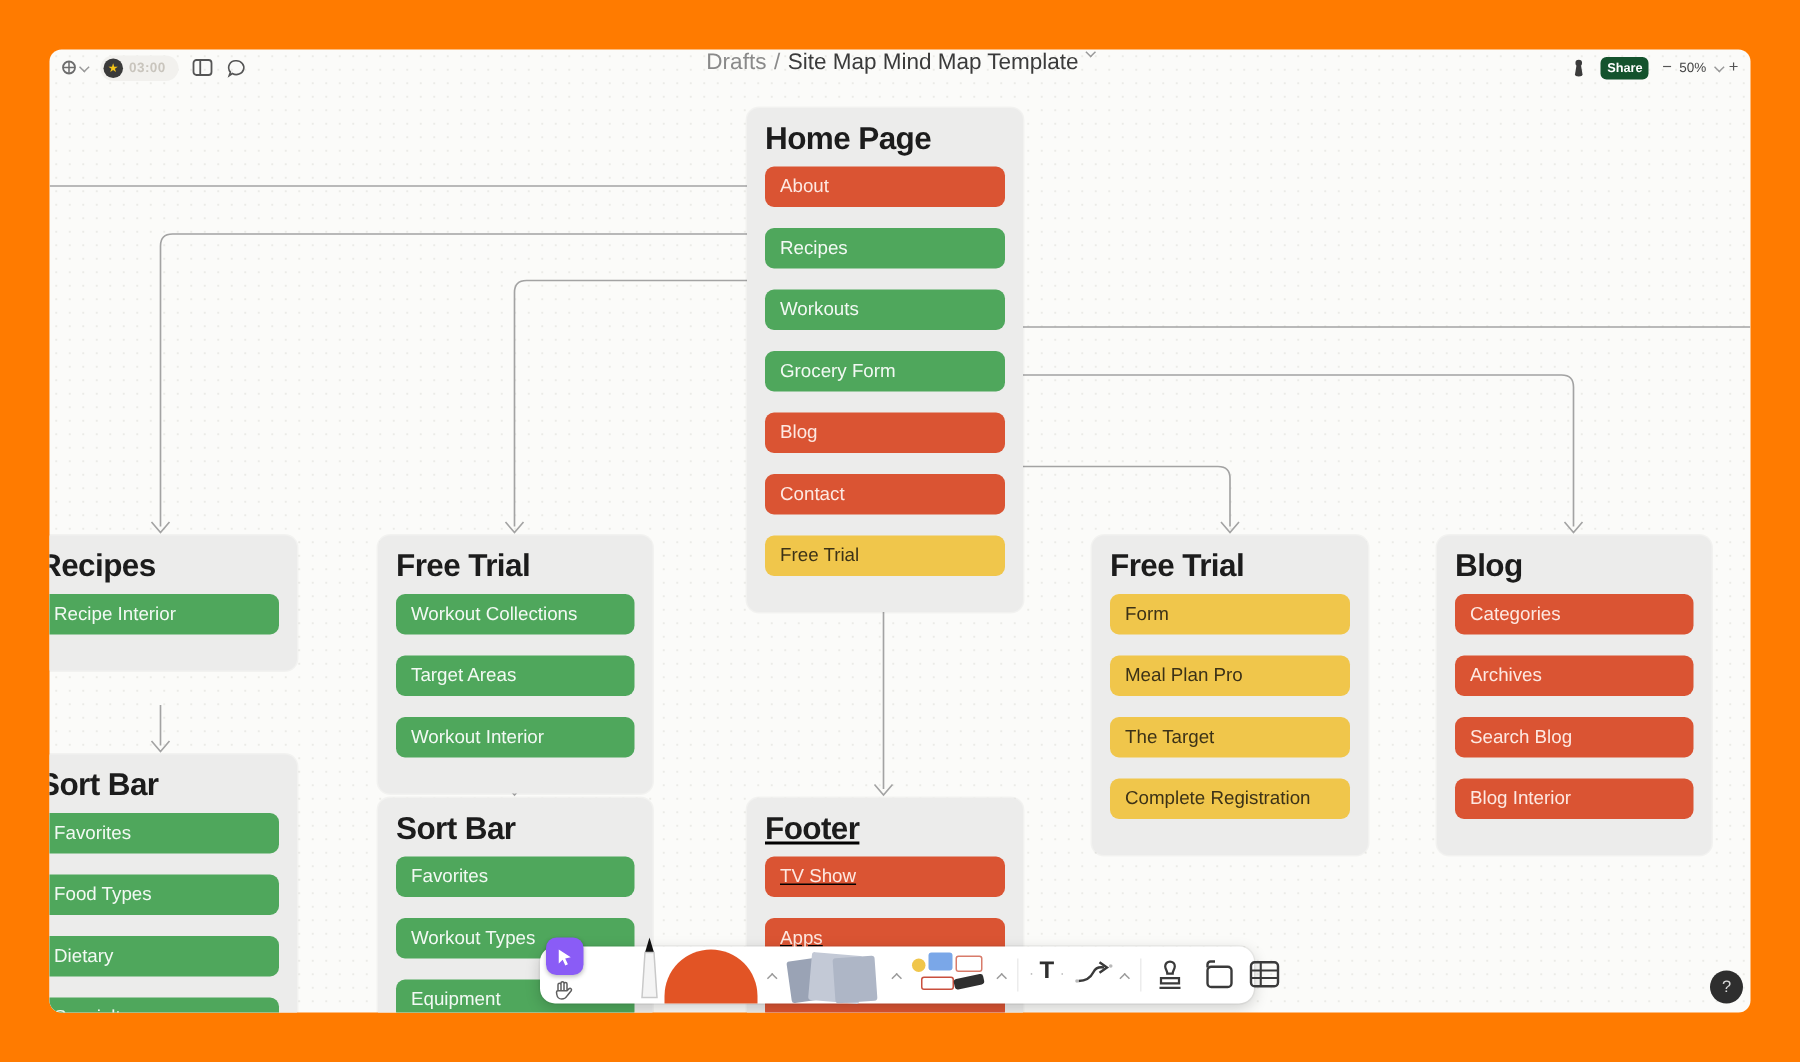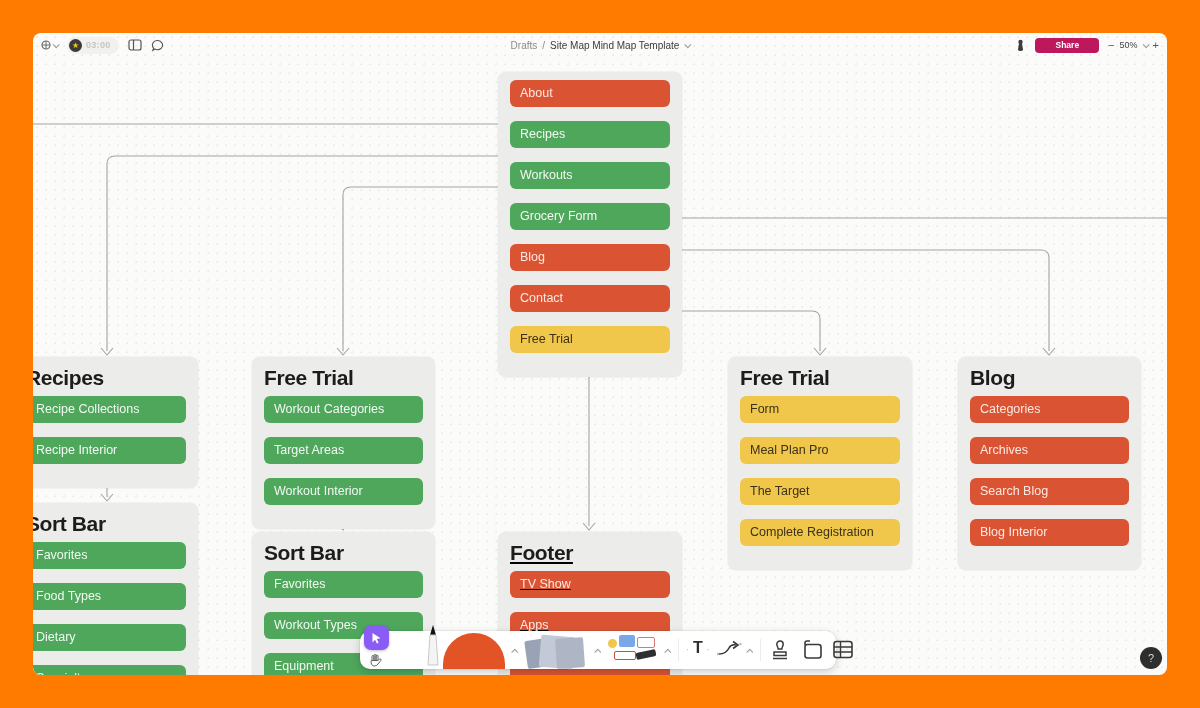--- a/index.html
+++ b/index.html
@@ -17,28 +17,28 @@
   }
   svg.connectors { position:absolute; inset:0; pointer-events:none; }
 
   
   .topbar {
     position:absolute; left:0; top:0; right:0; height:24px; z-index:30;
     display:flex; align-items:center; justify-content:space-between; padding:0 8px;
   }
   .tb-left, .tb-right { display:flex; align-items:center; gap:9px; }
   .tb-center { position:absolute; left:50%; top:0; height:24px; transform:translateX(-50%);
-    display:flex; align-items:center; gap:5px; font-size:10px; color:#8a8a8a; }
+    display:flex; align-items:flex-start; gap:5px; font-size:15px; color:#8a8a8a; }
   .tb-center .doc-title { color:#3b3b3b; }
   .chev { display:inline-block; width:5px; height:5px; border-right:1.2px solid #9a9a9a; border-bottom:1.2px solid #9a9a9a; transform:rotate(45deg) translateY(-1px); }
   .chev.up { transform:rotate(-135deg) translateY(-1px); }
   .timer-pill { display:flex; align-items:center; gap:4px; background:#F2F1EE; border-radius:9px; height:17px; padding:0 8px 0 2px; }
   .timer-avatar { width:13px; height:13px; border-radius:50%; background:#3a3a3a; color:#F5C518; font-size:8px; line-height:13px; text-align:center; }
   .timer-value { font-size:9px; color:#C9C5BD; letter-spacing:.3px;font-weight:bold; }
-  .share-btn { background:#be185d; color:#fff; font-size:8.5px; font-weight:700; border:none; border-radius:4px; height:15px; padding:0 20px; }
+  .share-btn { background:#14532d; color:#fff; font-size:8.5px; font-weight:700; border:none; border-radius:4px; height:15px; padding:0 4px; }
   .zoom-group { display:flex; align-items:center; gap:5px; color:#555; font-size:10px; }
   .zoom-level { font-size:9px; color:#444; }
   .icon-btn { display:inline-flex; align-items:center; justify-content:center; background:none; border:none; }
 
   
   .node { position:absolute; background:#ECECEB; border-radius:8px; box-shadow:0 0 0 1px rgba(0,0,0,.035); padding:8px 12px 10px; }
   .node-title { font-size:21px; font-weight:800; color:#1c1c1c; letter-spacing:-.4px; line-height:26px; margin-bottom:5px; }
   .pill { height:27px; line-height:27px; border-radius:6px; margin-bottom:14px; padding-left:10px; font-size:12.5px; white-space:nowrap; overflow:hidden; }
   .pill.red    { background:#DA5433; color:rgba(255,240,235,.95); }
   .pill.green  { background:#4FA75C; color:rgba(255,255,255,.93); }
@@ -81,38 +81,38 @@
         <polyline points="304,315 310,322 316,315"></polyline>
         <polyline points="1010,315 1016,322 1022,315"></polyline>
         <polyline points="781,315 787,322 793,315"></polyline>
         <polyline points="68,461 74,468 80,461"></polyline>
         <polyline points="304,490 310,497 316,490"></polyline>
         <polyline points="550,490 556,497 562,490"></polyline>
       </g>
     </svg>
 
     <div class="node" style="left:465px;top:39px;width:184px;">
+      <div class="node-title">Home Page</div>
       <div class="pill red"><span>About</span></div>
       <div class="pill green"><span>Recipes</span></div>
       <div class="pill green"><span>Workouts</span></div>
       <div class="pill green"><span>Grocery Form</span></div>
       <div class="pill red"><span>Blog</span></div>
       <div class="pill red"><span>Contact</span></div>
       <div class="pill yellow"><span>Free Trial</span></div>
     </div>
 
     <div class="node" style="left:-19px;top:324px;width:184px;">
       <div class="node-title">Recipes</div>
-      <div class="pill green"><span>Recipe Collections</span></div>
       <div class="pill green"><span>Recipe Interior</span></div>
     </div>
 
     <div class="node" style="left:219px;top:324px;width:183px;">
       <div class="node-title">Free Trial</div>
-      <div class="pill green"><span>Workout Categories</span></div>
+      <div class="pill green"><span>Workout Collections</span></div>
       <div class="pill green"><span>Target Areas</span></div>
       <div class="pill green"><span>Workout Interior</span></div>
     </div>
 
     <div class="node" style="left:695px;top:324px;width:184px;">
       <div class="node-title">Free Trial</div>
       <div class="pill yellow"><span>Form</span></div>
       <div class="pill yellow"><span>Meal Plan Pro</span></div>
       <div class="pill yellow"><span>The Target</span></div>
       <div class="pill yellow"><span>Complete Registration</span></div>

